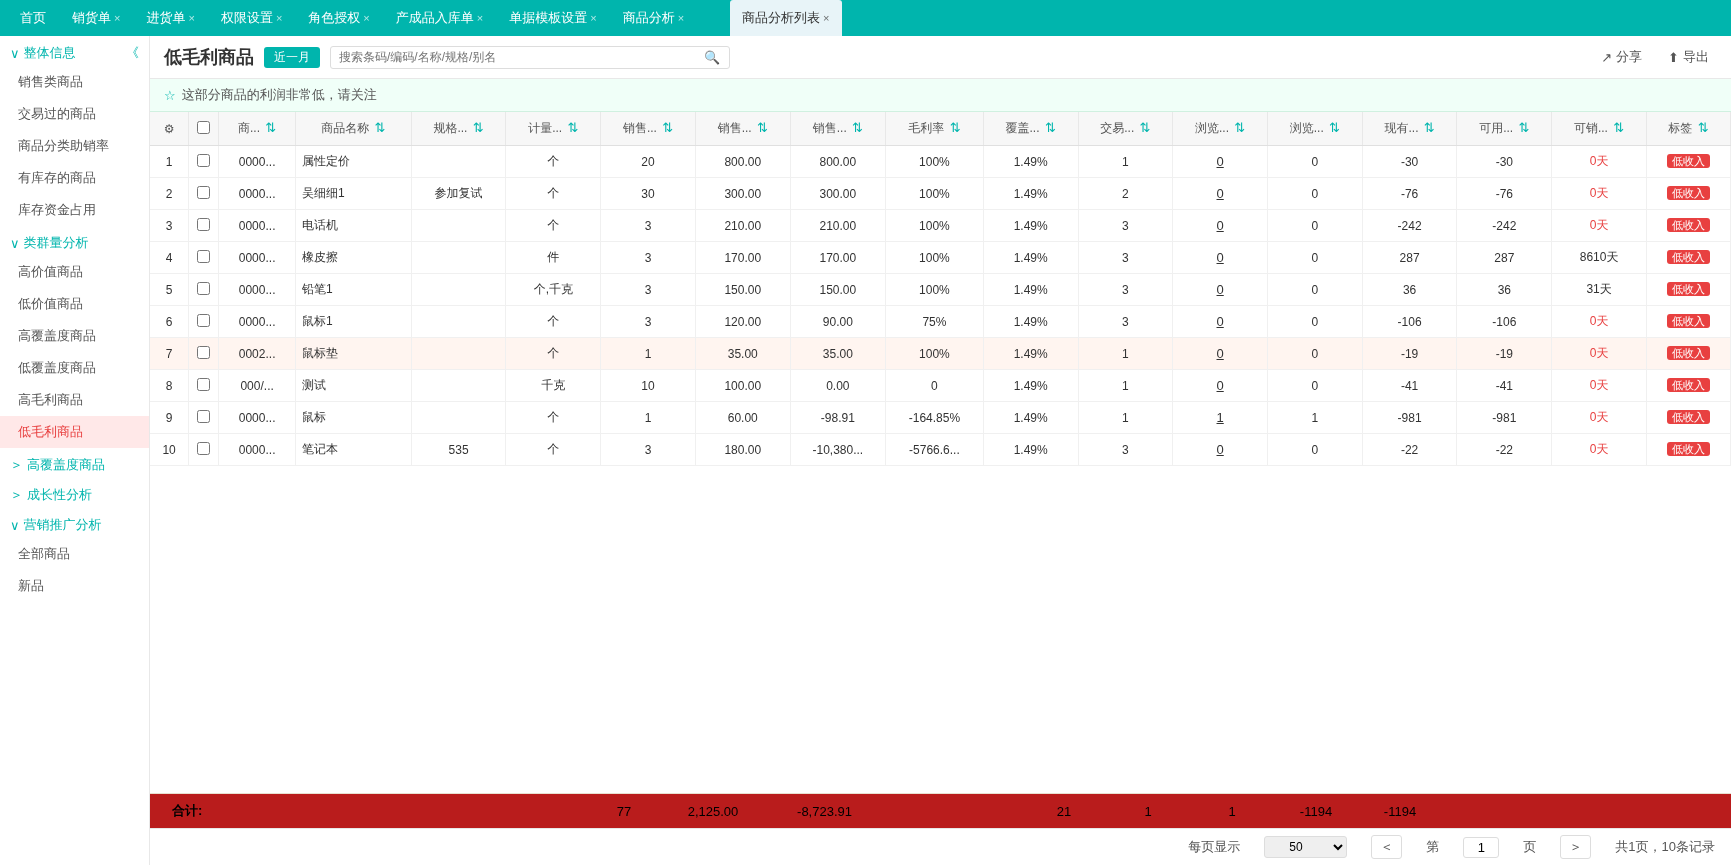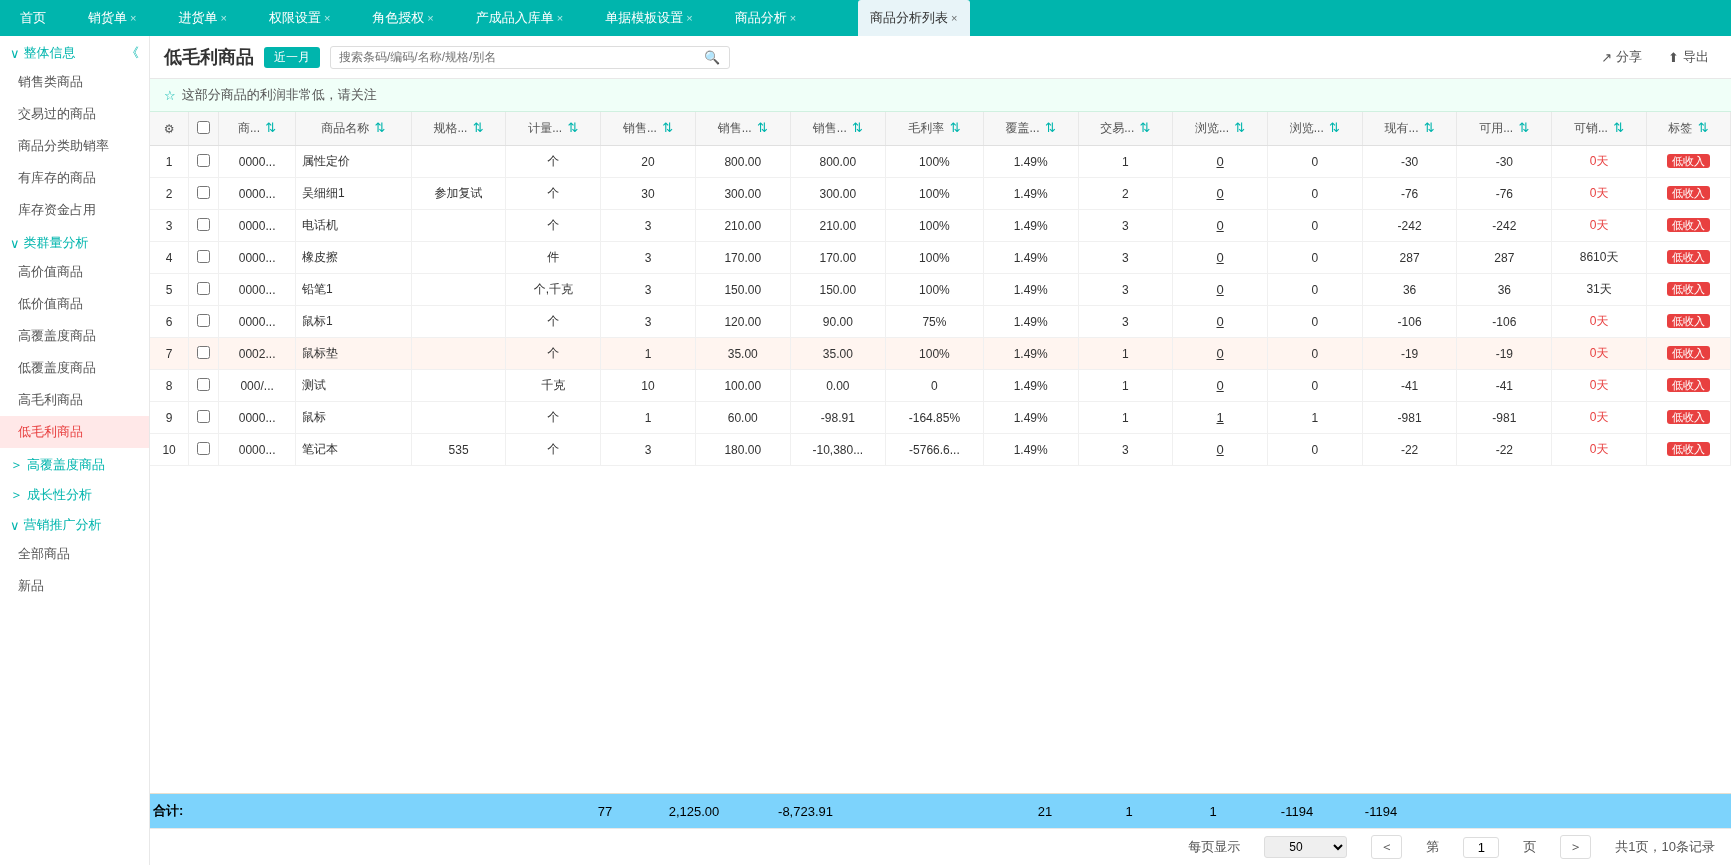--- a/index.html
+++ b/index.html
@@ -5,21 +5,21 @@
     * { box-sizing: border-box; margin: 0; padding: 0; font-family: 'Microsoft YaHei', Arial, sans-serif; font-size: 13px; }
     body { background: #f5f5f5; overflow-x: hidden; }
 
     
     .top-nav {
       background: #00b5ad;
       display: flex;
       align-items: center;
       height: 36px;
       padding: 0 8px;
-      gap: 18px;
+      gap: 2px;
     }
     .nav-item {
       color: #fff;
       padding: 0 12px;
       height: 36px;
       display: flex;
       align-items: center;
       cursor: pointer;
       font-size: 13px;
       white-space: nowrap;
@@ -187,25 +187,25 @@
       color: #fff;
       border-radius: 3px;
       padding: 1px 5px;
       font-size: 11px;
     }
     .link-underline { text-decoration: underline; cursor: pointer; }
     .col-checkbox { width: 30px; }
 
     
     .footer-total {
-      background: #7dd3fc;
+      background: #b91c1c;
       border-top: 1px solid #e8e0d0;
       display: flex;
       align-items: center;
-      padding: 8px 3px;
+      padding: 8px 22px;
       font-size: 13px;
     }
 
     
     .pagination-bar {
       background: #fff;
       border-top: 1px solid #e8e8e8;
       display: flex;
       align-items: center;
       justify-content: flex-end;

